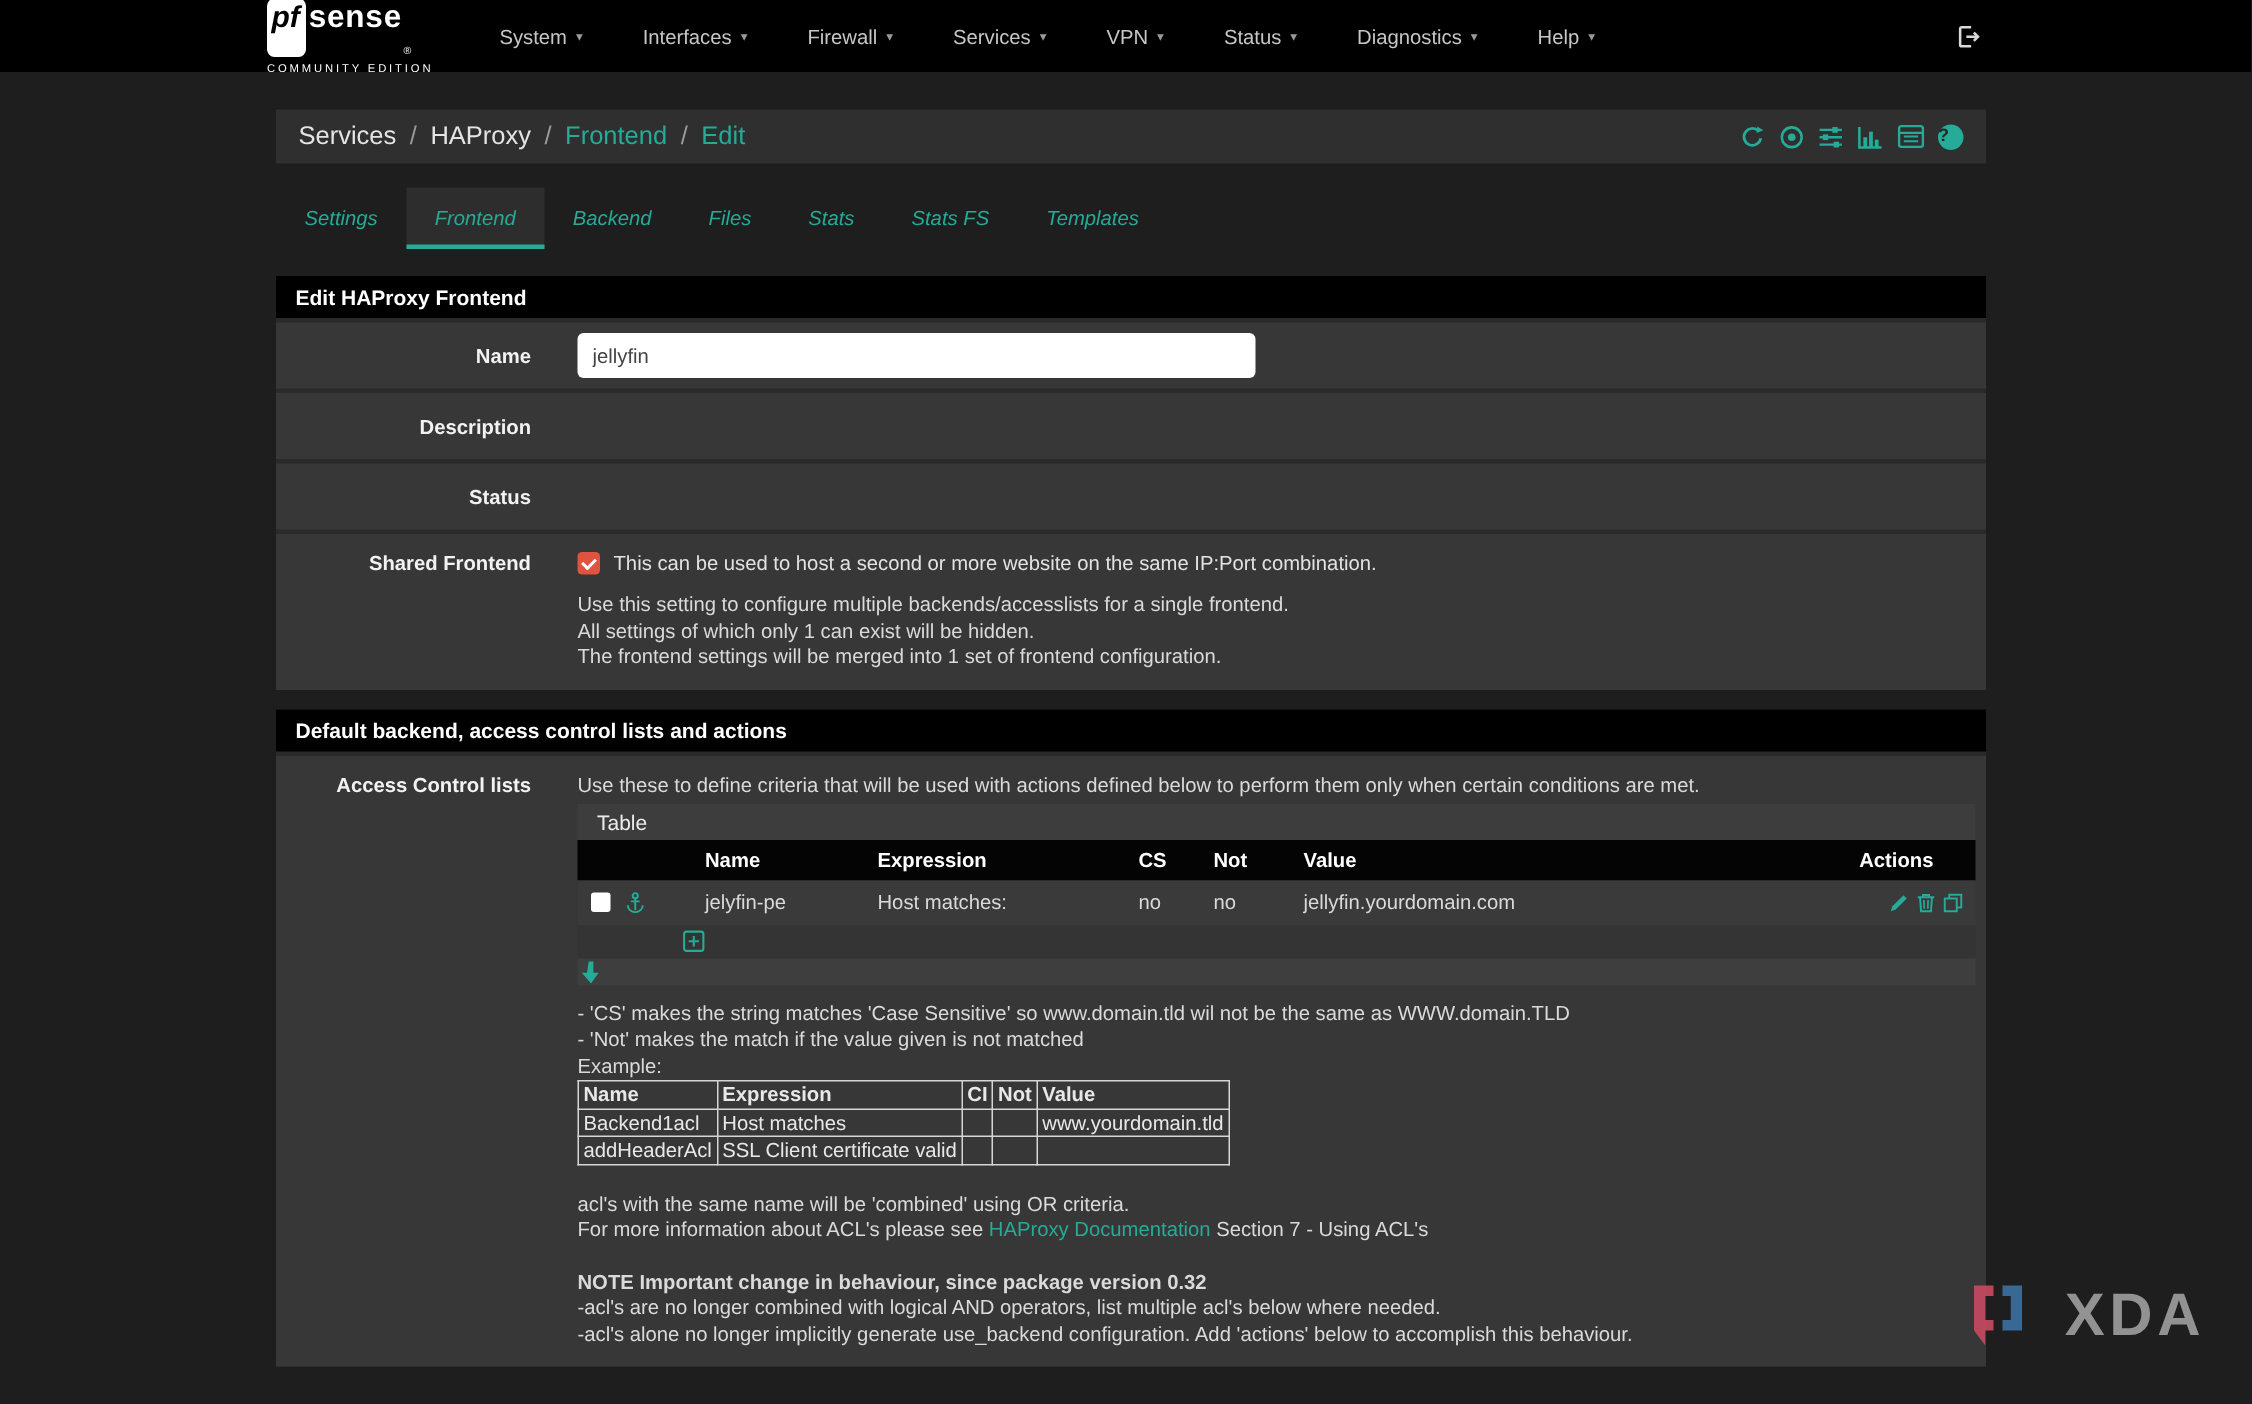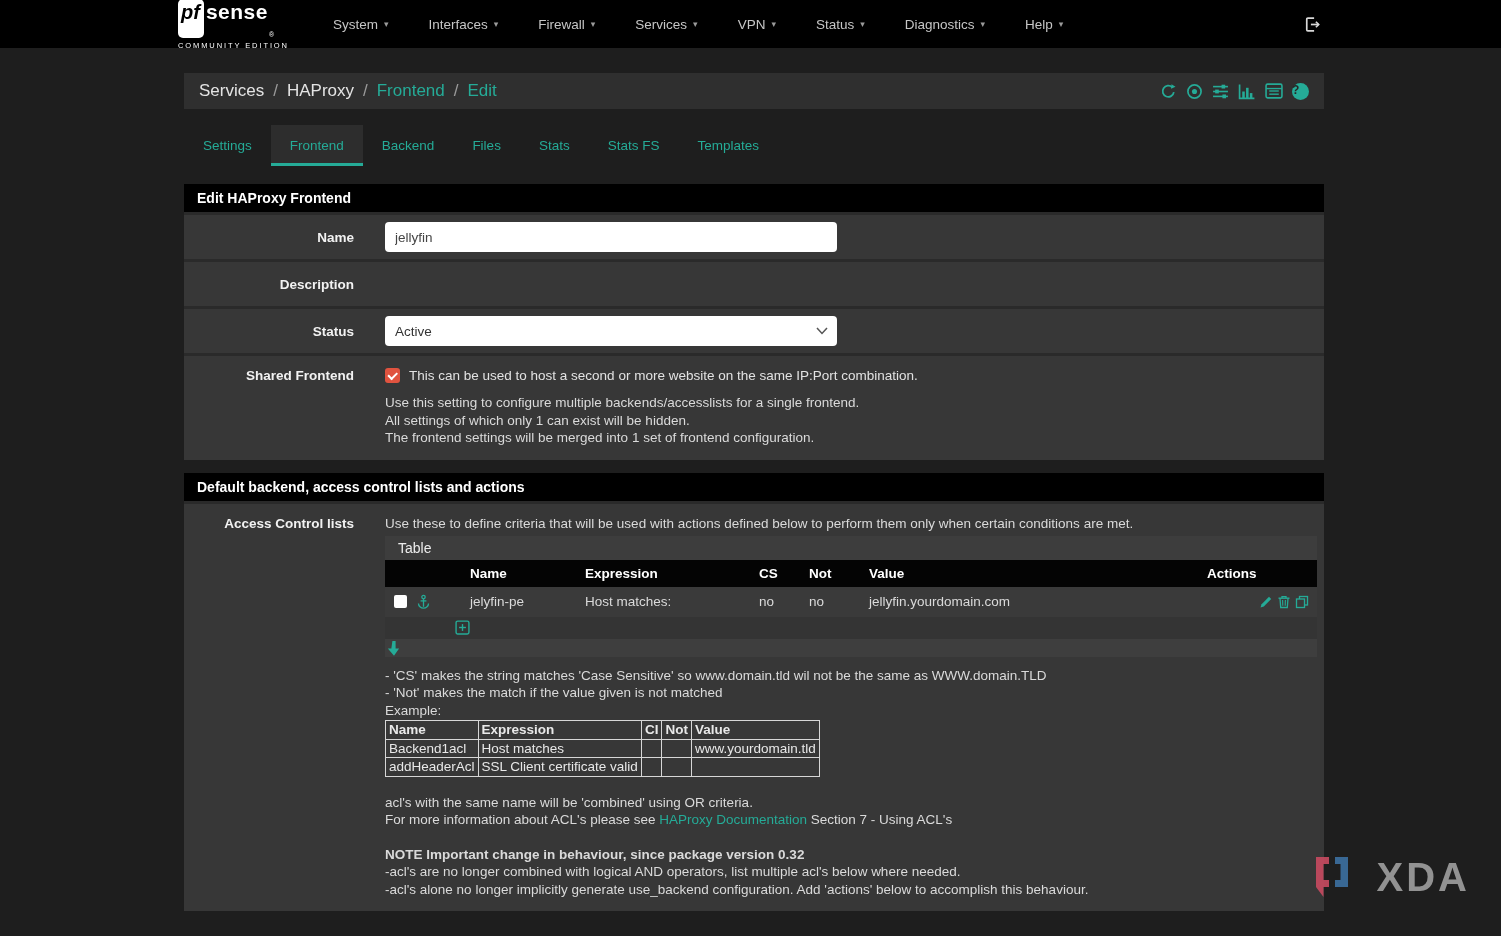--- a/index.html
+++ b/index.html
@@ -29,21 +29,21 @@
   
   .breadcrumb { margin-top:25px; height:36px; background:#2f2f2f; display:flex; align-items:center; padding:0 15px; font-size:17px; }
   .crumb { color:#e4e4e4; cursor:pointer; }
   .crumb.active { color:#25ab97; }
   .crumb-sep { color:#9a9a9a; margin:0 9px; }
   .bc-icons { margin-left:auto; display:flex; align-items:center; gap:9px; }
   .bc-icons svg, .bc-icons .help-circle { cursor:pointer; display:block; }
   .help-circle { width:17px; height:17px; border-radius:50%; background:#25ab97; color:#262626; font-weight:bold; font-size:12px; display:flex; align-items:center; justify-content:center; }
   
   .tabs { display:flex; margin-top:16px; }
-  .tab { color:#25ab97; padding:13px 19px; cursor:pointer; }
+  .tab { color:#25ab97; padding:13px 19px; cursor:pointer;font-style:italic; }
   .tab.active { background:#2d2d2d; border-bottom:3px solid #25ab97; padding-bottom:10px; }
   
   .panel { margin-top:18px; background:#2a2a2a; }
   .panel.second { margin-top:13px; }
   .panel-heading { background:#000000; color:#fff; font-weight:bold; font-size:14px; padding:6px 13px; }
   .form-row { background:#373737; margin-top:3px; display:flex; align-items:center; min-height:44px; }
   .form-row.top { align-items:flex-start; padding:12px 0 13px; }
   .row-label { width:201px; flex-shrink:0; text-align:right; padding-right:31px; font-weight:bold; color:#f2f2f2; }
   .row-field { flex:1; }
   .text-input { width:452px; height:30px; border-radius:4px; border:none; background:#fff; color:#444; font-size:13.5px; padding:0 10px; font-family:inherit; }
@@ -57,21 +57,21 @@
   
   .acl-main { width:932px; color:#dadada; }
   .subpanel { margin-top:5px; }
   .subpanel-heading { background:#3d3d3d; color:#ececec; font-size:14px; padding:4px 13px; }
   .tbl-head { background:#040404; display:flex; align-items:center; height:27px; color:#fff; font-weight:bold; }
   .tbl-row { background:#3a3a3a; display:flex; align-items:center; height:30px; }
   .tbl-add { background:#343434; height:22px; display:flex; align-items:center; padding-left:70px; }
   .tbl-foot { background:#3e3e3e; height:18px; display:flex; align-items:flex-end; }
   .c0 { width:85px; display:flex; align-items:center; gap:9px; padding-left:9px; }
   .c1 { width:115px; } .c2 { width:174px; } .c3 { width:50px; } .c4 { width:60px; } .c5 { flex:1; }
-  .c6h { width:110px; padding-right:28px; }
+  .c6h { width:110px; text-align:right; padding-right:28px; }
   .c6 { width:110px; display:flex; justify-content:flex-end; align-items:center; gap:4px; padding-right:8px; }
   .c6 svg { cursor:pointer; }
   .checkbox-off { width:13px; height:13px; background:#fff; border-radius:2px; cursor:pointer; flex-shrink:0; }
   .note-block { margin-top:10px; line-height:17.5px; }
   .example-table { border-collapse:collapse; margin-top:1px; }
   .example-table th, .example-table td { border:1px solid #d6d6d6; font-size:13.5px; padding:0 3px; height:18px; color:#e8e8e8; text-align:left; white-space:nowrap; }
   .example-table th { font-weight:bold; }
   .col-name{min-width:74px;} .col-expr{min-width:140px;} .col-ci{min-width:15px;} .col-not{min-width:22px;} .col-val{min-width:105px;}
   .link { color:#25ab97; cursor:pointer; }
   .note2 { margin-top:17px; line-height:17.5px; }
@@ -197,30 +197,20 @@
         <input class="text-input" type="text" value="jellyfin" style="">
       </div>
     </div>
 
     <div class="form-row">
       <div class="row-label">Description</div>
     </div>
 
     <div class="form-row">
       <div class="row-label">Status</div>
-      <div class="row-field">
-        <div class="select-wrap">
-          <select><option>Active</option></select>
-          <span class="select-chevron">
-              <svg width="12" height="8" viewBox="0 0 12 8">
-                <polyline points="1,1 6,6.5 11,1" fill="none" stroke="#555" stroke-width="1.5"></polyline>
-              </svg>
-            </span>
-        </div>
-      </div>
     </div>
 
     <div class="form-row top">
       <div class="row-label">Shared Frontend</div>
       <div class="row-field">
         <div class="check-line">
           <span class="checkbox-on"></span>
           <span>This can be used to host a second or more website on the same IP:Port combination.</span>
         </div>
         <div class="help-lines">

